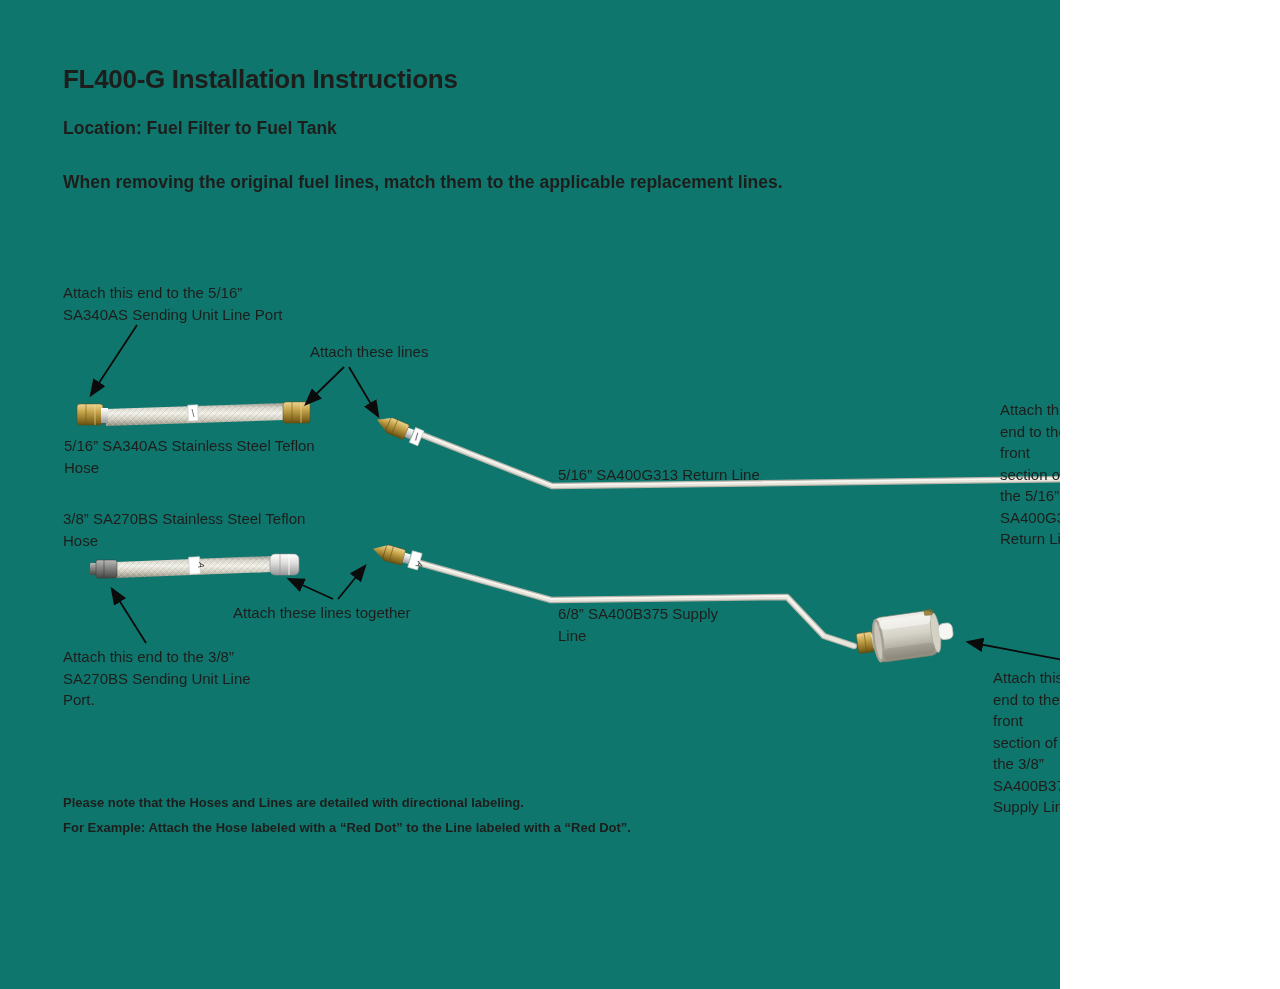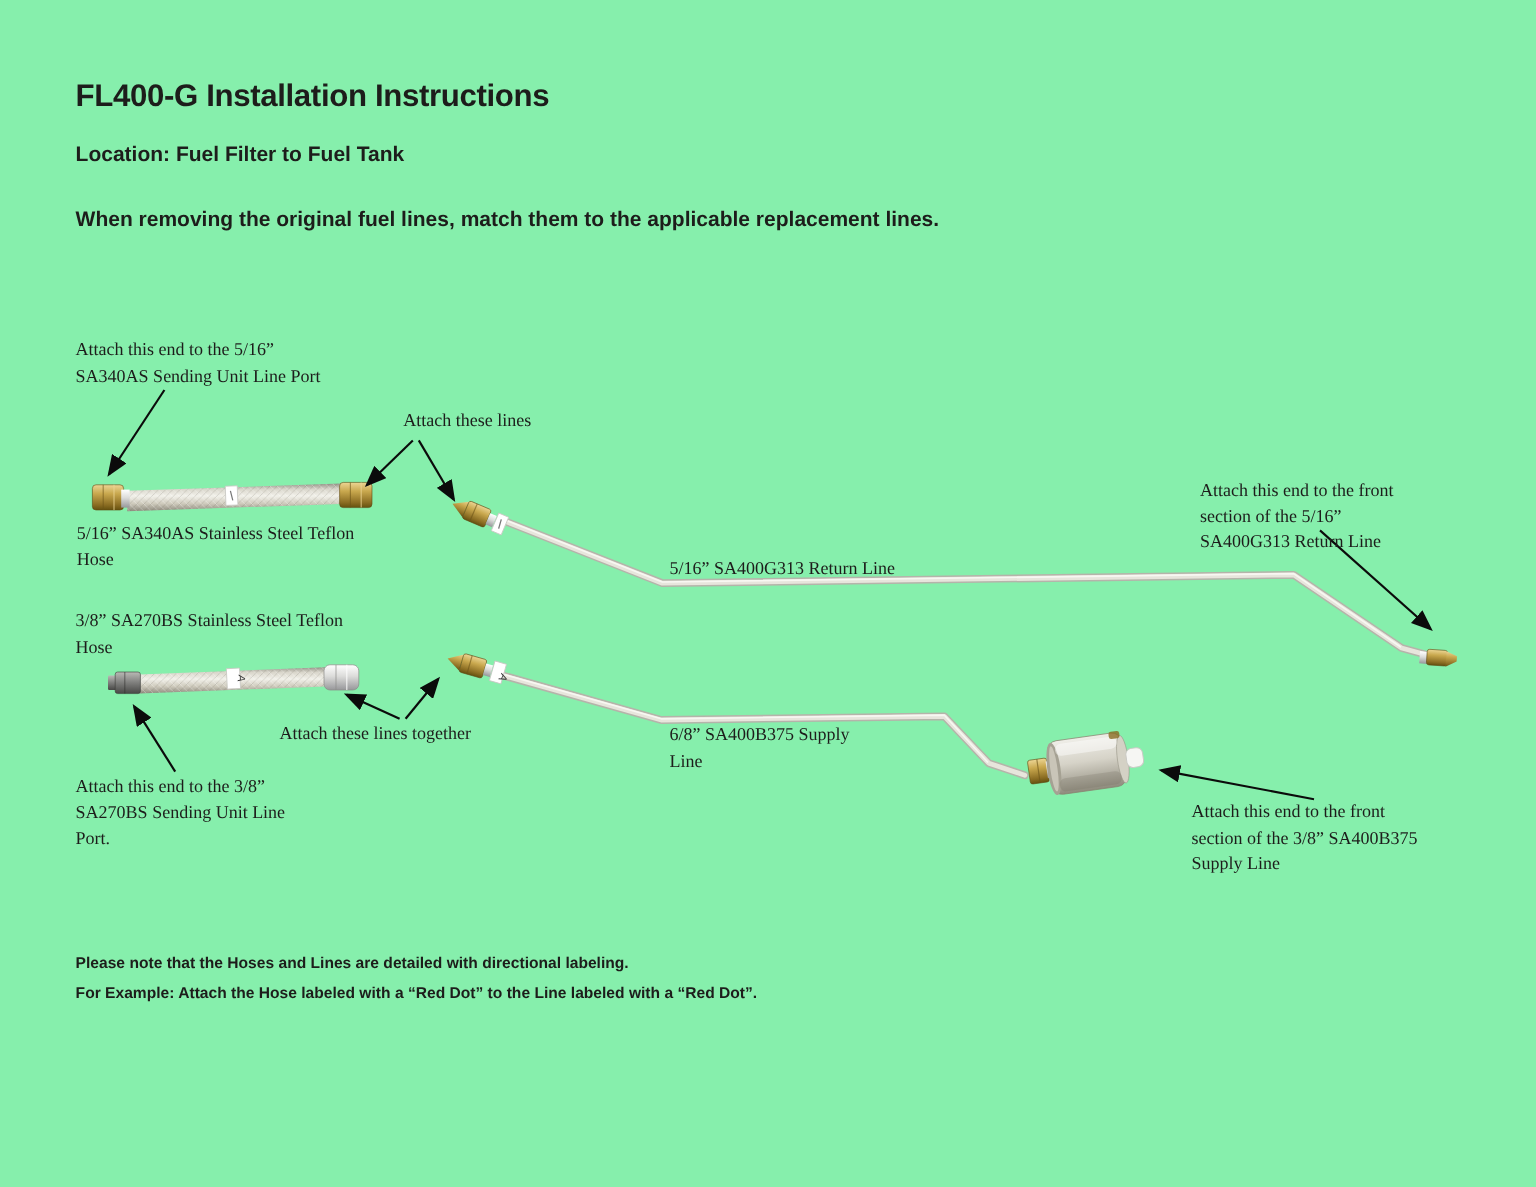--- a/index.html
+++ b/index.html
@@ -1,34 +1,33 @@
 <!DOCTYPE html>
 <html><head>
 <meta charset="utf-8">
 <style>
   html, body { margin: 0; padding: 0; background: #ffffff; }
   body { width: 1280px; height: 989px; font-family: "Liberation Sans", sans-serif; color: #1d1d1b; }
-  .page { position: relative; width: 1280px; height: 989px; overflow: hidden; background: #86efac; }
+  .page { position: relative; width: 1060px; height: 989px; overflow: hidden; background: #0f766e; }
 
   .title {
     position: absolute; left: 63px; top: 64px;
     font-size: 26px; font-weight: bold; letter-spacing: -0.3px;
   }
   .subhead {
     position: absolute; left: 63px;
     font-size: 17.5px; font-weight: bold;
   }
   .subhead.location { top: 118px; }
   .subhead.warning  { top: 172px; }
 
   .ann {
     position: absolute;
     font-size: 15px; line-height: 21.5px;
     white-space: pre-line;
-    font-family: Liberation Serif, serif;
   }
 
   .notes {
     position: absolute; left: 63px; top: 791px;
     font-size: 13px; font-weight: bold; line-height: 24.5px;
     white-space: pre-line;
   }
 
   svg.diagram { position: absolute; left: 0; top: 0; width: 1280px; height: 989px; }
 </style>
@@ -164,21 +163,21 @@
       <line x1="333" y1="599" x2="289" y2="579" marker-end="url(#ah)"></line>
       <line x1="338" y1="599" x2="365" y2="566" marker-end="url(#ah)"></line>
       <line x1="146" y1="643" x2="112" y2="589" marker-end="url(#ah)"></line>
       <line x1="1100" y1="442" x2="1192" y2="524" marker-end="url(#ah)"></line>
       <line x1="1095" y1="666" x2="968" y2="642" marker-end="url(#ah)"></line>
     </g>
   </svg>
 
   <div class="ann" style="left:63px; top:282px;">Attach this end to the 5/16”
 SA340AS Sending Unit Line Port</div>
-  <div class="ann" style="left:310px; top:341px;margin-left:26px;">Attach these lines</div>
+  <div class="ann" style="left:310px; top:341px;">Attach these lines</div>
   <div class="ann" style="left:64px; top:435px;">5/16” SA340AS Stainless Steel Teflon
 Hose</div>
   <div class="ann" style="left:63px; top:508px;">3/8” SA270BS Stainless Steel Teflon
 Hose</div>
   <div class="ann" style="left:233px; top:602px;">Attach these lines together</div>
   <div class="ann" style="left:63px; top:646px;">Attach this end to the 3/8”
 SA270BS Sending Unit Line
 Port.</div>
   <div class="ann" style="left:558px; top:464px;">5/16” SA400G313 Return Line</div>
   <div class="ann" style="left:1000px; top:399px;">Attach this end to the front

